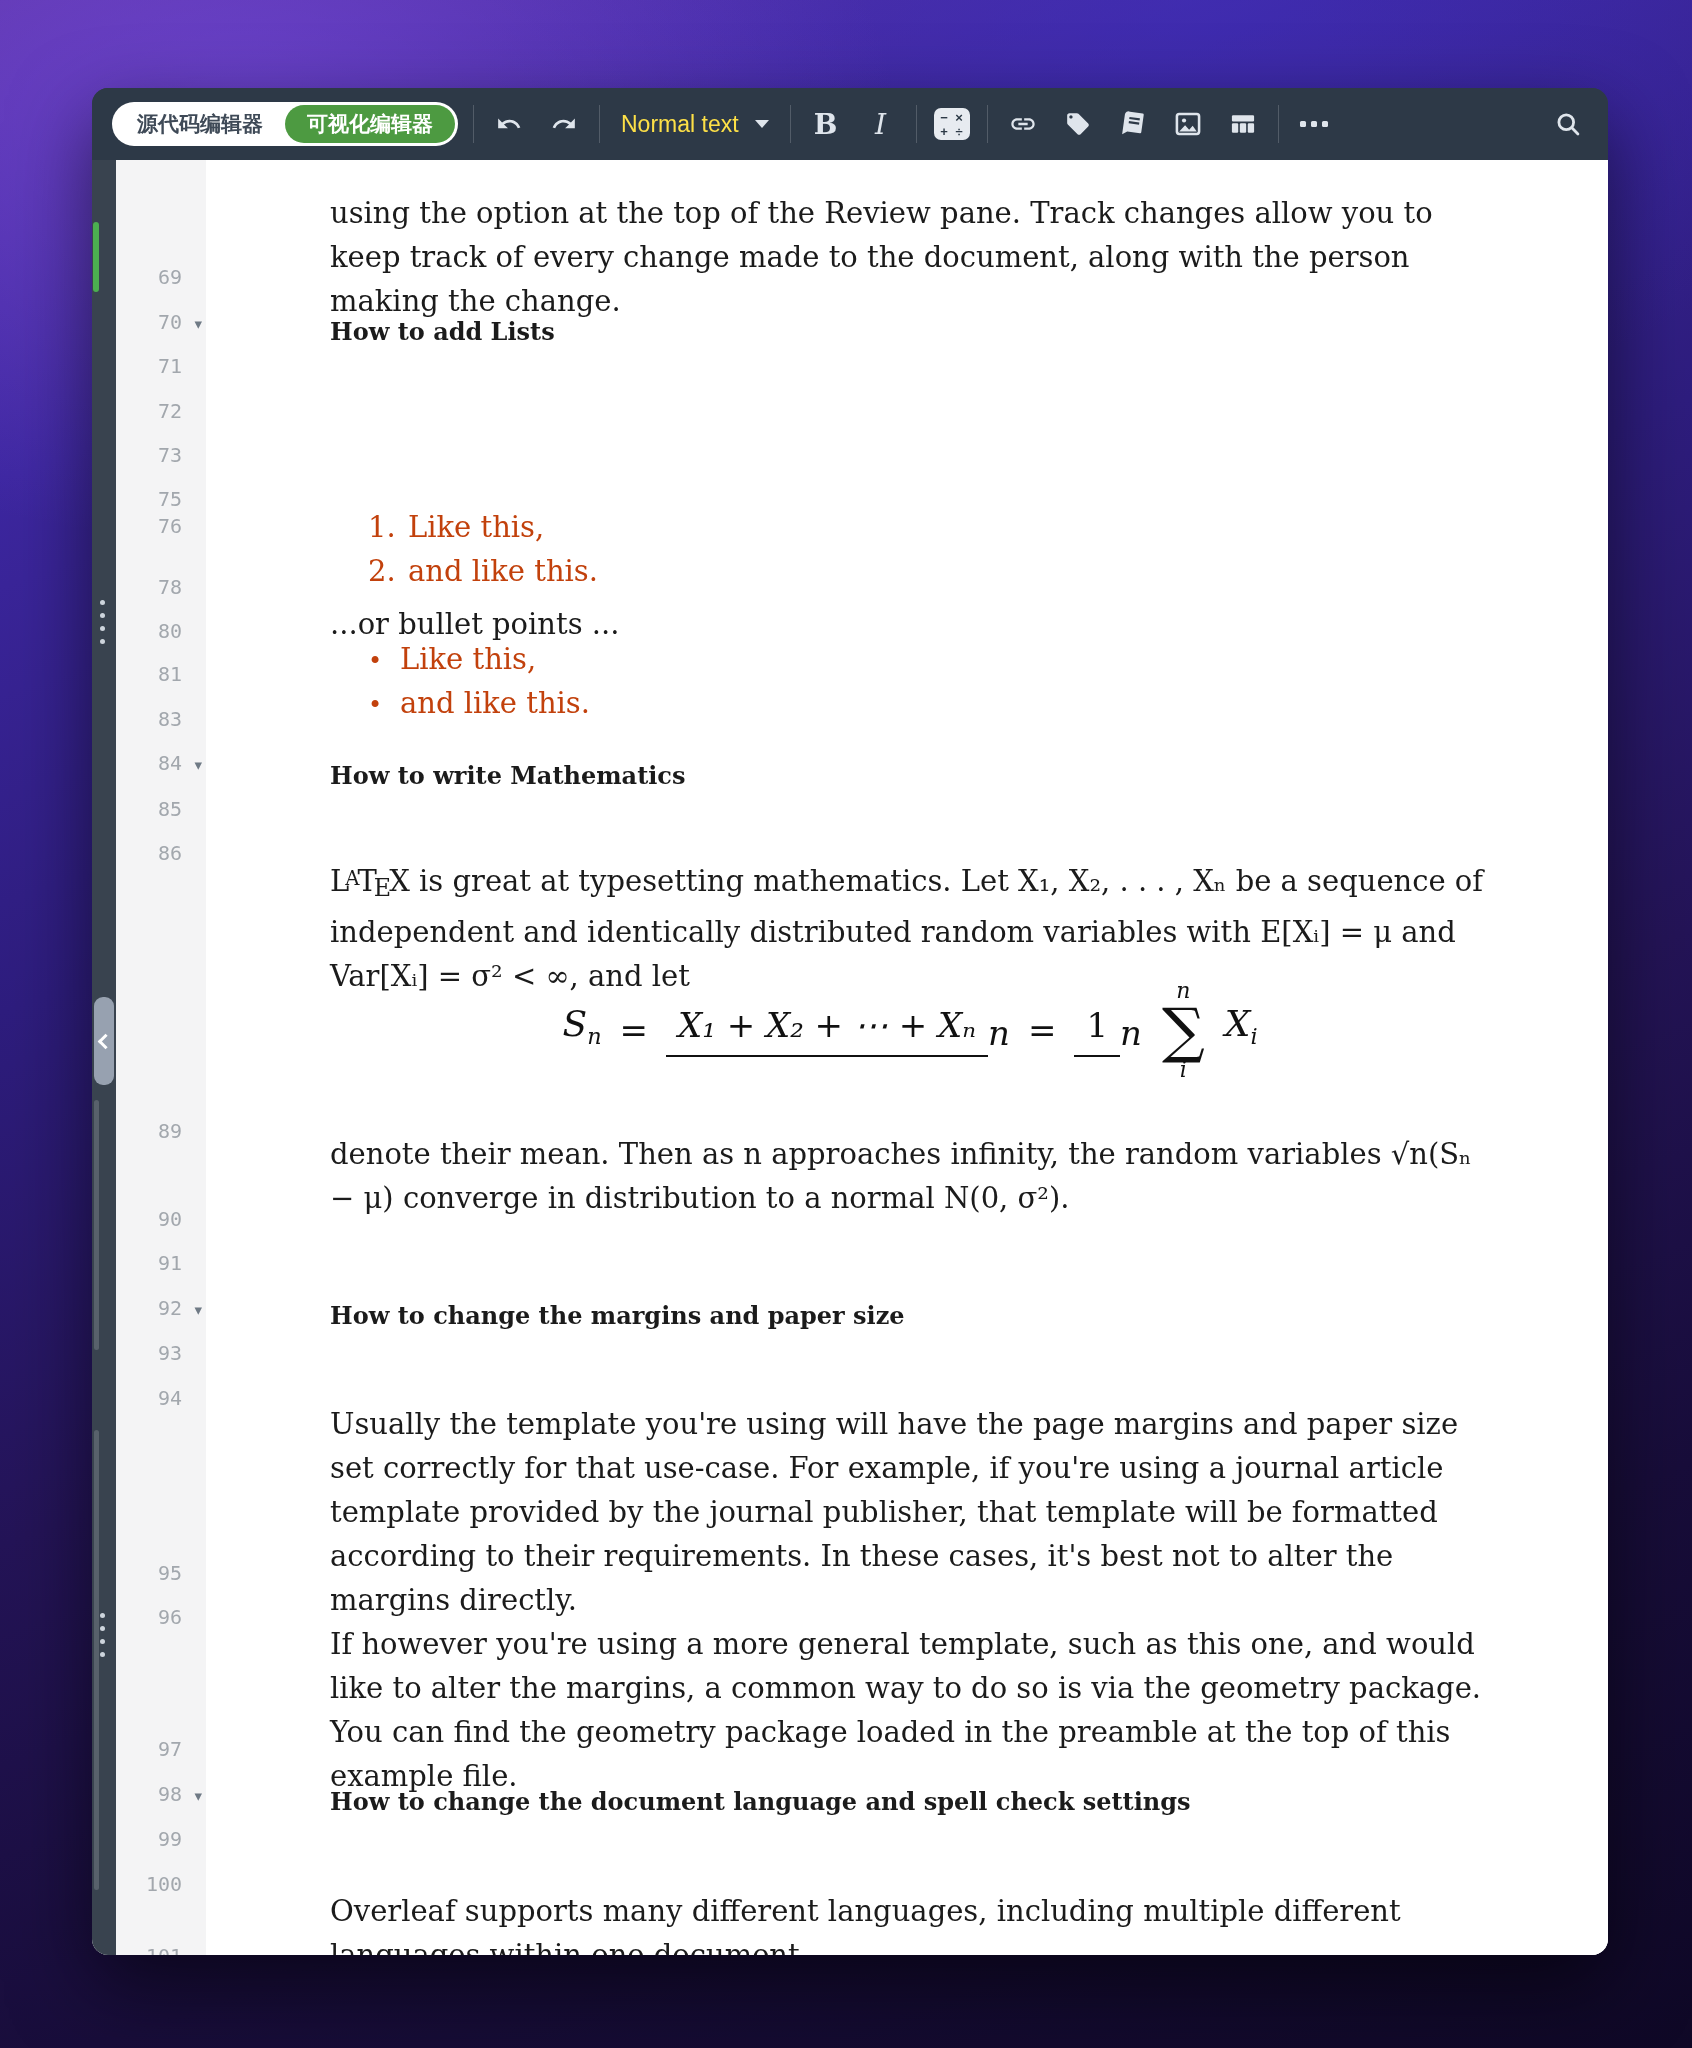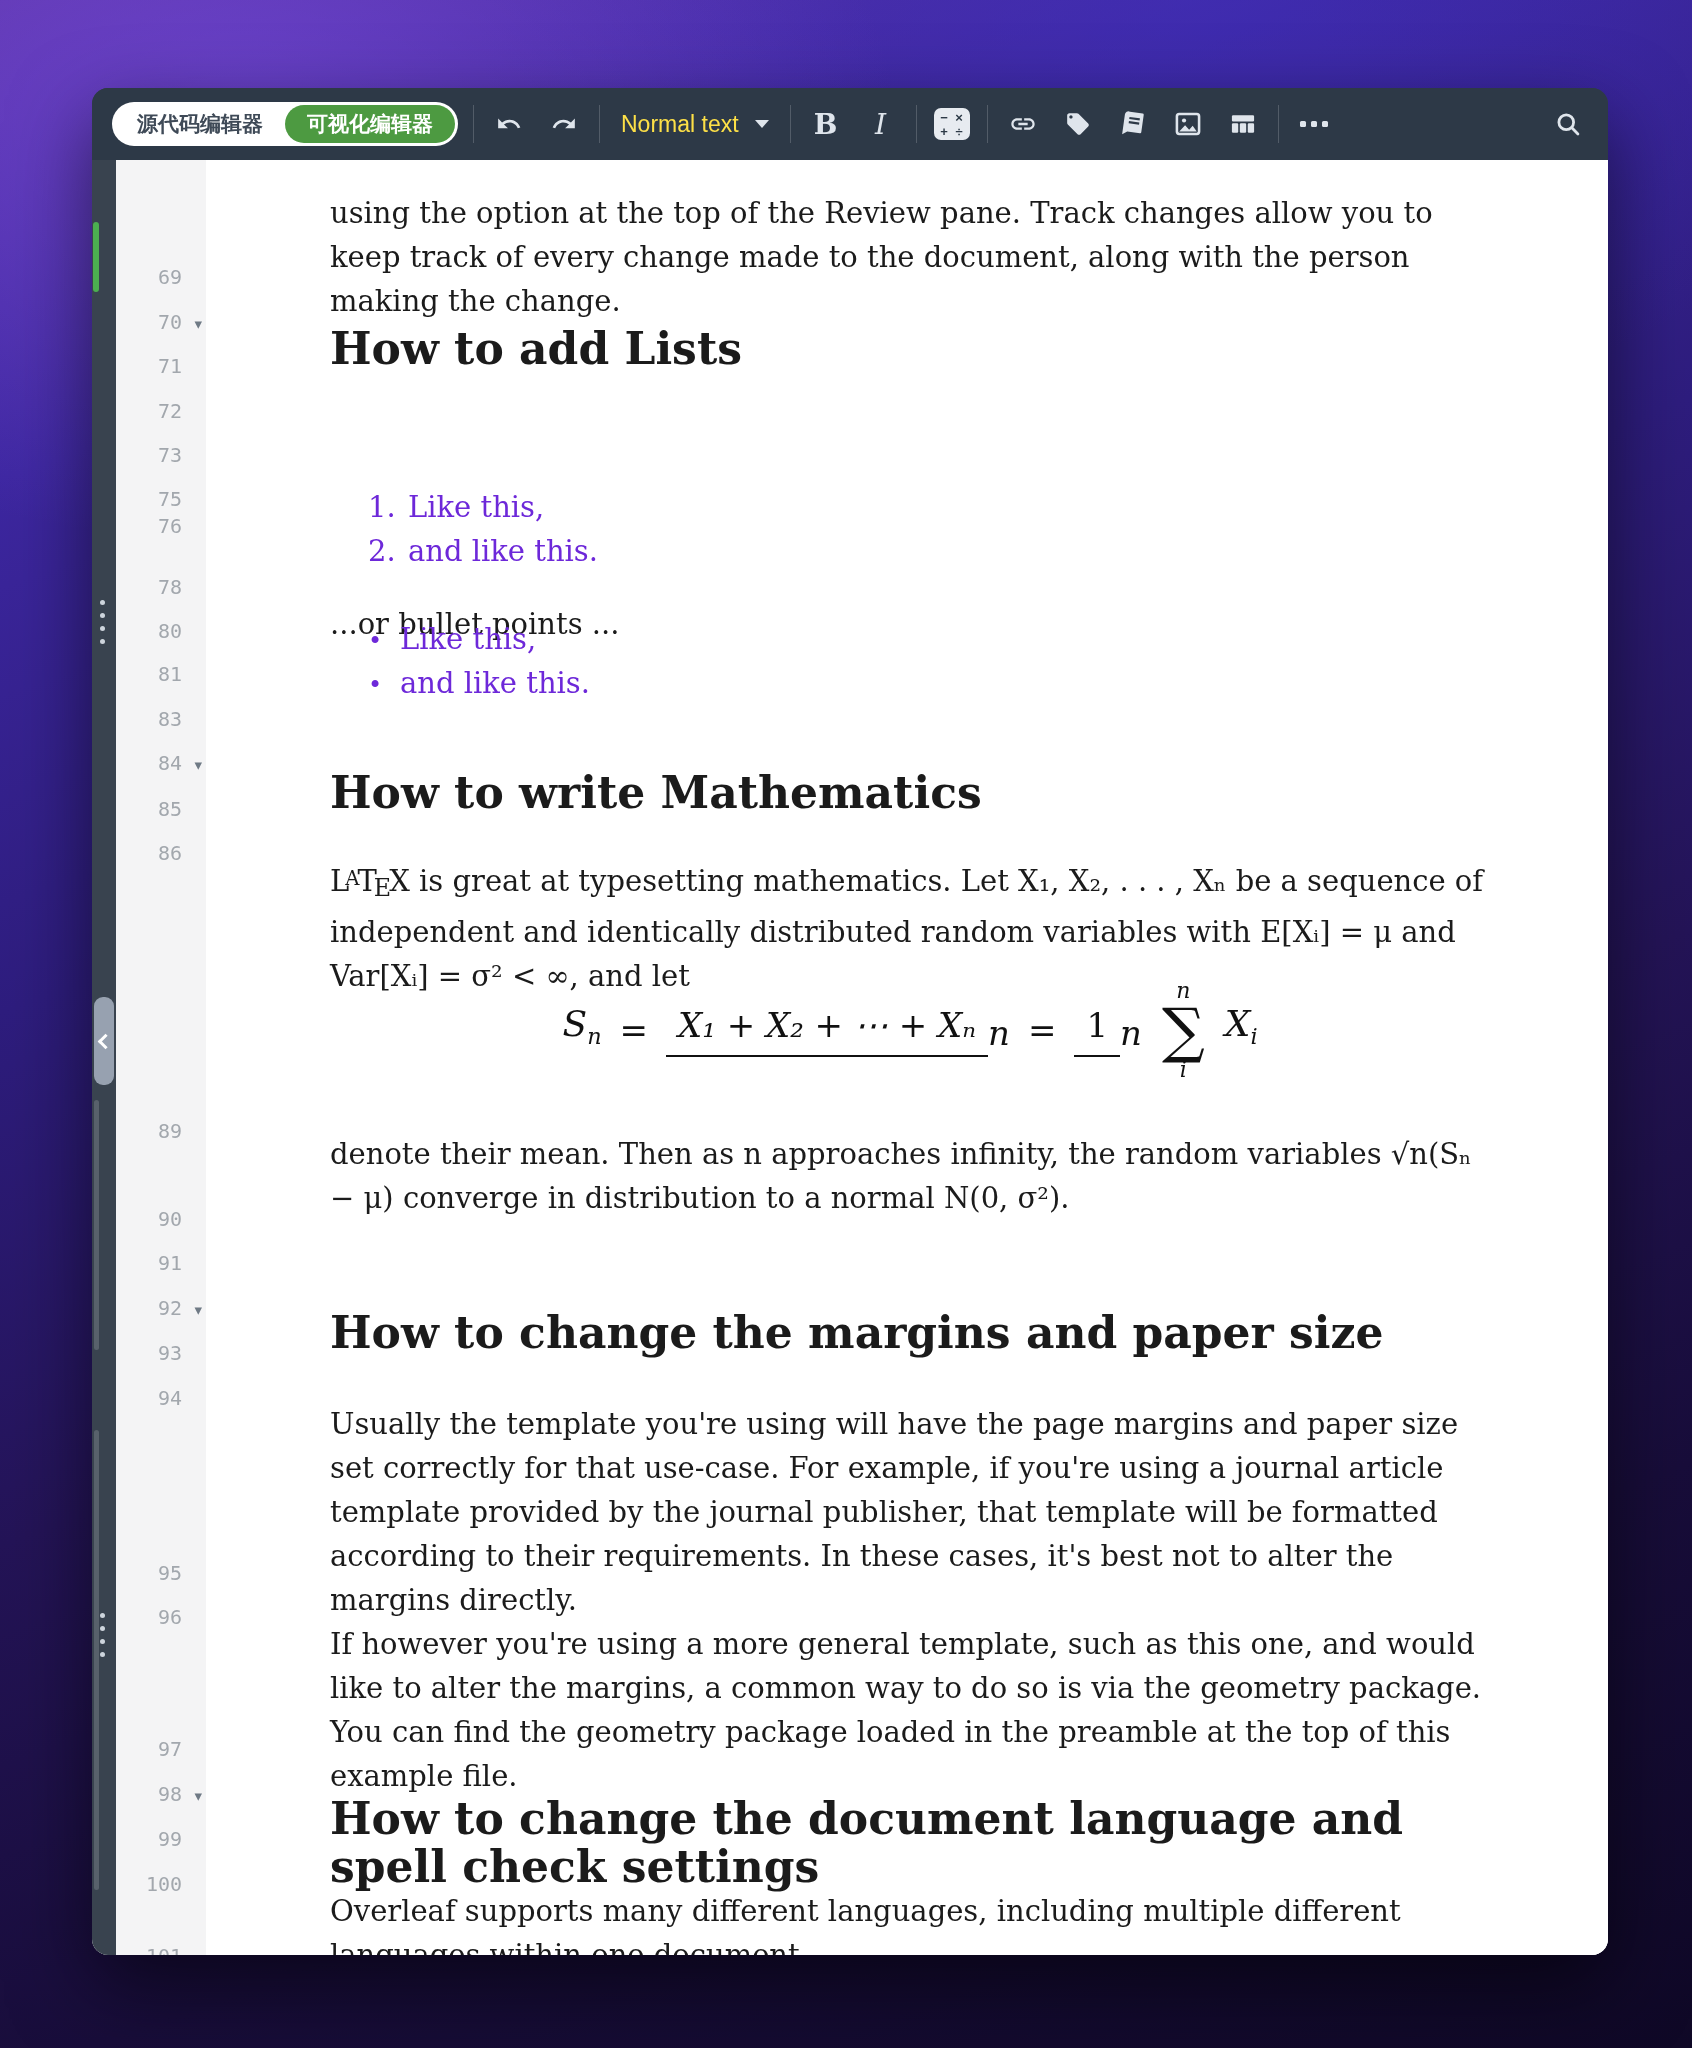--- a/index.html
+++ b/index.html
@@ -75,22 +75,22 @@
   .gutter-line{
     position:absolute;right:0;left:0;height:26px;text-align:right;padding-right:24px;box-sizing:border-box;
     font-family:"DejaVu Sans Mono","Liberation Mono",monospace;font-size:20px;color:#a2a7ad;line-height:26px;
   }
   .gutter-line .fold{position:absolute;right:4px;top:2px;font-size:15px;color:#6f7a85;font-family:"DejaVu Sans","Liberation Sans",sans-serif;}
   .content{position:absolute;left:114px;top:0;right:0;bottom:0;background:#fff;cursor:text;}
   .block{
     position:absolute;left:124px;width:1160px;
     font-family:"DejaVu Serif","Liberation Serif",serif;font-size:29px;line-height:44px;color:#1b1b1b;
   }
-  .heading{font-weight:bold;font-size:44px;line-height:48px;}
-  .list-row{position:absolute;left:162px;font-family:"DejaVu Serif","Liberation Serif",serif;font-size:29px;line-height:44px;color:#6d28d9;}
+  .heading{font-weight:bold;font-size:24px;line-height:48px;}
+  .list-row{position:absolute;left:162px;font-family:"DejaVu Serif","Liberation Serif",serif;font-size:29px;line-height:44px;color:#c2410c;margin-top:20px;}
   .list-row .marker{display:inline-block;width:40px;}
   .list-row.bullet .marker{width:32px;font-size:24px;}
   
   .b-ptrack{top:2px;}
   .b-hlists{top:128px;}
   .b-pnum{top:232px;}
   .b-ol1{top:325px;} .b-ol2{top:369px;}
   .b-pbul{top:413px;}
   .b-ul1{top:457px;} .b-ul2{top:501px;}
   .b-hmath{top:572px;}

